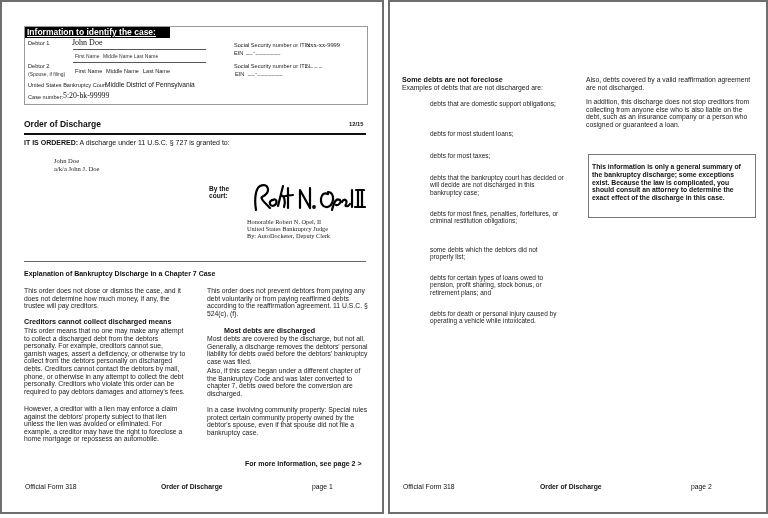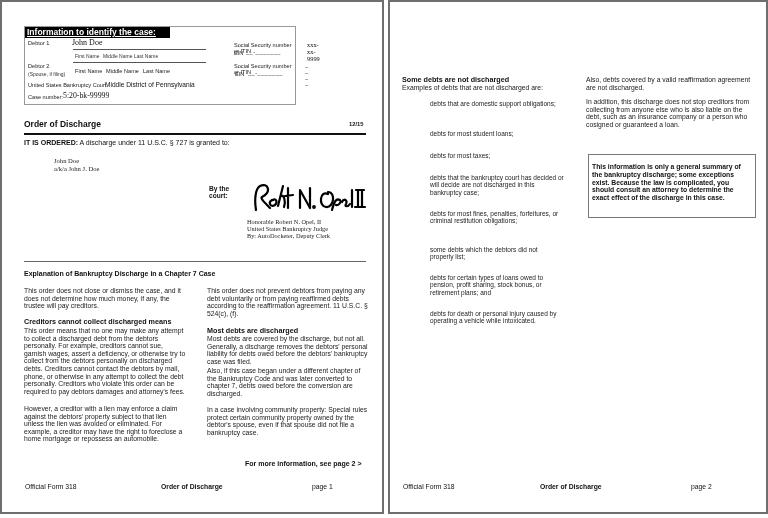--- a/index.html
+++ b/index.html
@@ -10,21 +10,21 @@
     position: absolute; top: 0; height: 514px; background: #fff;
     border: 2px solid #6e6e6e; border-top-width: 2px;
   }
   #page1 { left: 0; width: 384px; }
   #page2 { left: 388px; width: 380px; border-left: 2px solid #6e6e6e; }
 
   .abs { position: absolute; }
   .serif { font-family: "Liberation Serif", serif; }
 
   
-  .idbox { left: 22px; top: 24px; width: 272px; height: 79px; border: 1px solid #999; }
+  .idbox { left: 22px; top: 24px; width: 344px; height: 79px; border: 1px solid #999; }
   .idbox-title { left: 0; top: 0; background: #000; color: #fff; font-weight: bold; font-size: 8.5px;
     padding: 0 14px 1px 2px; line-height: 10px; text-decoration: underline; }
   .tiny { font-size: 5px; color: #333; }
   .sm { font-size: 5.6px; color: #222; }
   .rule { height: 1px; background: #555; }
 
   .h-order { font-weight: bold; font-size: 8.5px; }
   .p { font-size: 6.8px; line-height: 7.6px; color: #1a1a1a; }
   .h { font-size: 7.2px; font-weight: bold; line-height: 8px; }
   .txt-serif { font-family: "Liberation Serif", serif; font-size: 6.6px; line-height: 7.6px; color: #222; }
@@ -107,34 +107,34 @@
 
   <div class="abs" style="left:22px;top:259px;width:342px;height:1px;background:#666;"></div>
   <div class="abs" style="left:22px;top:268px;font-size:7px;font-weight:bold;">Explanation of Bankruptcy Discharge in a Chapter 7 Case</div>
 
   <div class="abs p" style="left:22px;top:285px;width:162px;">This order does not close or dismiss the case, and it does not determine how much money, if any, the trustee will pay creditors.</div>
   <div class="abs h" style="left:22px;top:316px;">Creditors cannot collect discharged means</div>
   <div class="abs p" style="left:22px;top:325px;width:162px;">This order means that no one may make any attempt to collect a discharged debt from the debtors personally. For example, creditors cannot sue, garnish wages, assert a deficiency, or otherwise try to collect from the debtors personally on discharged debts. Creditors cannot contact the debtors by mail, phone, or otherwise in any attempt to collect the debt personally. Creditors who violate this order can be required to pay debtors damages and attorney's fees.</div>
   <div class="abs p" style="left:22px;top:403px;width:162px;">However, a creditor with a lien may enforce a claim against the debtors' property subject to that lien unless the lien was avoided or eliminated. For example, a creditor may have the right to foreclose a home mortgage or repossess an automobile.</div>
 
   <div class="abs p" style="left:205px;top:285px;width:162px;">This order does not prevent debtors from paying any debt voluntarily or from paying reaffirmed debts according to the reaffirmation agreement. 11 U.S.C. § 524(c), (f).</div>
-  <div class="abs h" style="left:205px;top:325px;">Most debts are discharged</div>
+  <div class="abs h" style="left:222px;top:325px;">Most debts are discharged</div>
   <div class="abs p" style="left:205px;top:333px;width:162px;">Most debts are covered by the discharge, but not all. Generally, a discharge removes the debtors' personal liability for debts owed before the debtors' bankruptcy case was filed.</div>
   <div class="abs p" style="left:205px;top:365px;width:162px;">Also, if this case began under a different chapter of the Bankruptcy Code and was later converted to chapter 7, debts owed before the conversion are discharged.</div>
   <div class="abs p" style="left:205px;top:404px;width:162px;">In a case involving community property: Special rules protect certain community property owned by the debtor's spouse, even if that spouse did not file a bankruptcy case.</div>
 
   <div class="abs" style="left:243px;top:458px;font-size:7px;font-weight:bold;">For more information, see page 2 &gt;</div>
 
   <div class="abs footer" style="left:23px;top:481px;">Official Form 318</div>
   <div class="abs footer" style="left:159px;top:481px;font-weight:bold;">Order of Discharge</div>
   <div class="abs footer" style="left:310px;top:481px;">page 1</div>
 </div>
 
 <div class="page" id="page2">
-  <div class="abs h" style="left:12px;top:74px;">Some debts are not discharged</div>
+  <div class="abs h" style="left:12px;top:74px;">Some debts are not foreclose</div>
   <div class="abs p" style="left:12px;top:82px;width:180px;">Examples of debts that are not discharged are:</div>
 
   <div class="debt-item" style="top:98px;">debts that are domestic support obligations;</div>
   <div class="debt-item" style="top:128px;">debts for most student loans;</div>
   <div class="debt-item" style="top:150px;">debts for most taxes;</div>
   <div class="debt-item" style="top:172px;width:138px;">debts that the bankruptcy court has decided or will decide are not discharged in this bankruptcy case;</div>
   <div class="debt-item" style="top:208px;">debts for most fines, penalties, forfeitures, or criminal restitution obligations;</div>
   <div class="debt-item" style="top:244px;">some debts which the debtors did not properly list;</div>
   <div class="debt-item" style="top:272px;width:138px;">debts for certain types of loans owed to pension, profit sharing, stock bonus, or retirement plans; and</div>
   <div class="debt-item" style="top:308px;width:138px;">debts for death or personal injury caused by operating a vehicle while intoxicated.</div>

